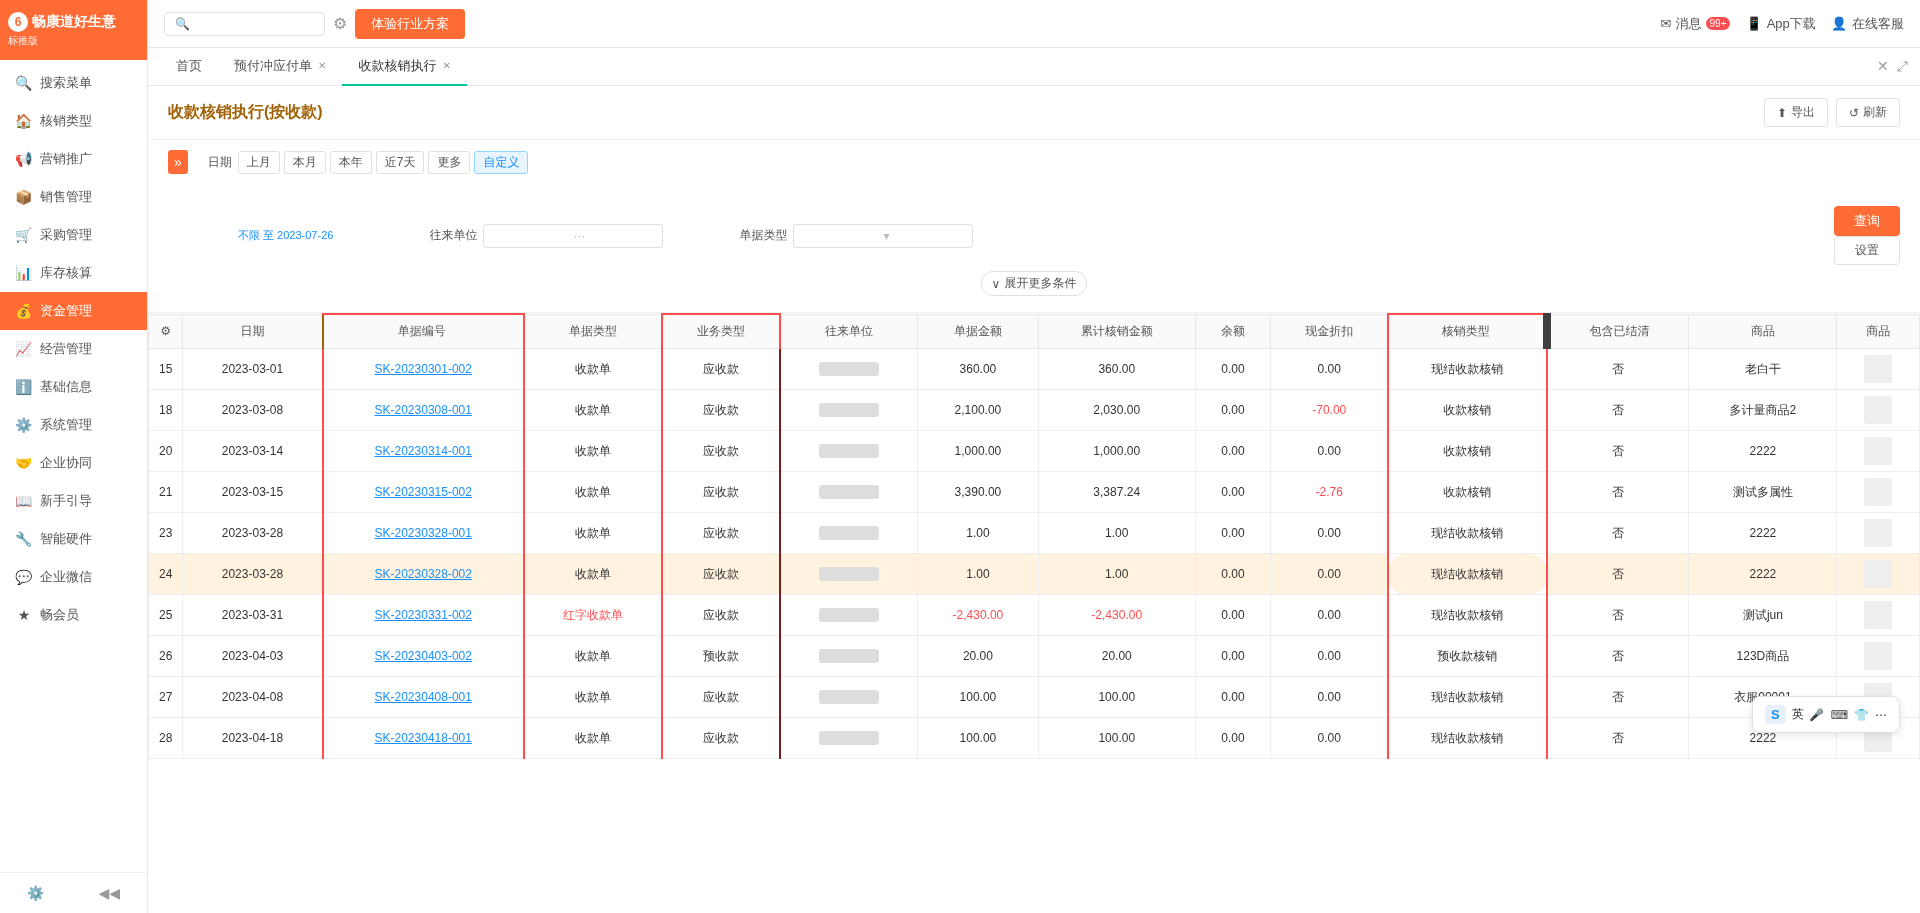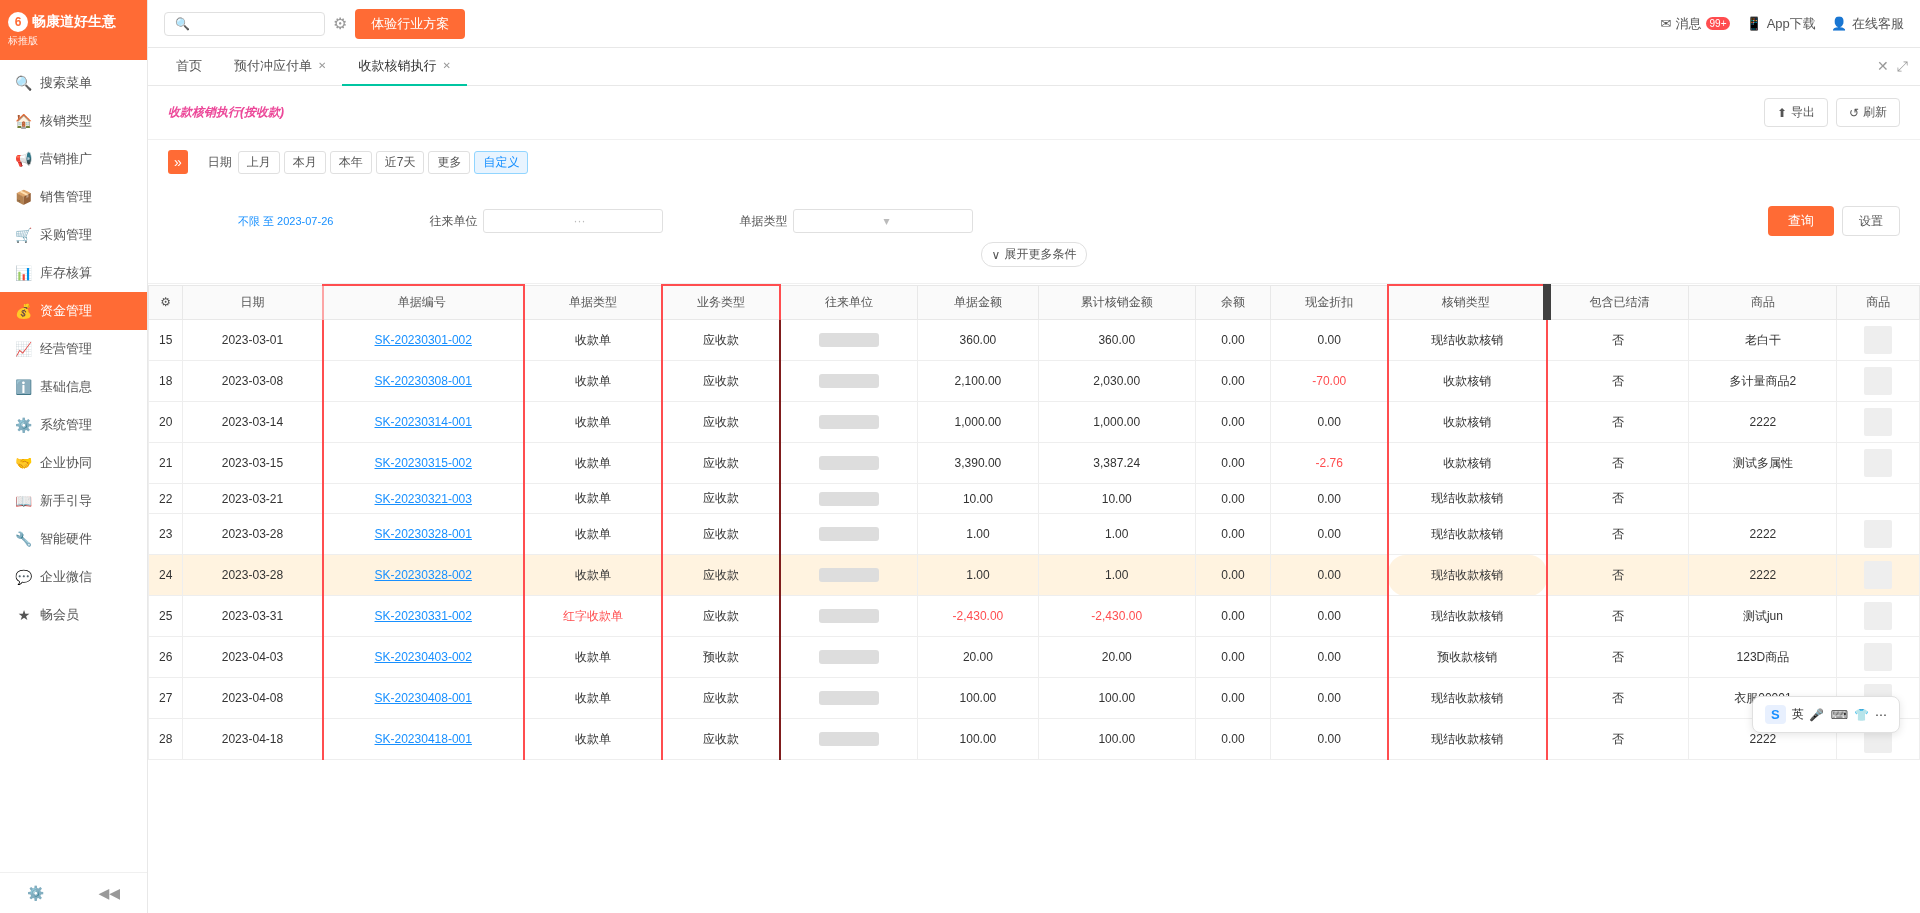--- a/index.html
+++ b/index.html
@@ -39,21 +39,21 @@
     .tab { padding: 0 16px; height: 38px; display: flex; align-items: center; gap: 6px; cursor: pointer; font-size: 13px; color: #555; border-bottom: 2px solid transparent; position: relative; }
     .tab.active { color: #333; border-bottom: 2px solid #00c5a1; font-weight: 500; }
     .tab .close-icon { font-size: 10px; color: #999; cursor: pointer; }
     .tab.home { color: #555; }
     .tabs-spacer { flex: 1; }
     .tabs-controls { display: flex; gap: 8px; color: #999; font-size: 14px; }
 
     
     .page { flex: 1; display: flex; flex-direction: column; overflow: hidden; padding: 0; }
     .page-header { background: #fff; padding: 12px 20px; border-bottom: 1px solid #f0f0f0; display: flex; align-items: center; justify-content: space-between; }
-    .page-title { font-size: 12px; font-weight: 600; color: #ec4899; font-style: italic; }
+    .page-title { font-size: 16px; font-weight: 600; color: #a16207; }
     .page-header-actions { display: flex; gap: 8px; }
     .header-btn { display: flex; align-items: center; gap: 4px; border: 1px solid #e0e0e0; background: #fff; border-radius: 4px; padding: 5px 12px; font-size: 12px; cursor: pointer; color: #555; font-family: inherit; }
     .header-btn .btn-icon { font-size: 12px; }
 
     
     .filter-bar { background: #fff; padding: 10px 20px; border-bottom: 1px solid #f0f0f0; }
     .filter-row { display: flex; align-items: center; gap: 16px; flex-wrap: wrap; }
     .filter-item { display: flex; align-items: center; gap: 6px; }
     .filter-label { color: #555; font-size: 12px; white-space: nowrap; }
     .filter-dates { display: flex; align-items: center; gap: 4px; }
@@ -72,21 +72,21 @@
 
     
     .table-wrap { flex: 1; overflow: auto; background: #fff; margin: 0; }
     table { width: 100%; border-collapse: collapse; font-size: 12px; }
     thead tr { background: #fafafa; }
     th { border: 1px solid #e8e8e8; padding: 8px 10px; text-align: center; font-weight: 500; color: #555; white-space: nowrap; position: sticky; top: 0; background: #fafafa; z-index: 2; }
     td { border: 1px solid #eee; padding: 6px 10px; text-align: center; color: #333; white-space: nowrap; }
     tr.highlighted td { background: #fff3e0; }
     .link { color: #1890ff; text-decoration: underline; cursor: pointer; }
     .gear-col { width: 30px; }
-    th.bordered-col { border-left: 2px solid #fca5a5; border-right: 2px solid #ff4d4f; border-top: 2px solid #ff4d4f; padding-left: 7px; }
+    th.bordered-col { border-left: 2px solid #a16207; border-right: 2px solid #ff4d4f; border-top: 2px solid #ff4d4f; padding-left: 7px; }
     td.bordered-col { border-left: 2px solid #ff4d4f; border-right: 2px solid #ff4d4f; }
     th.bordered-col2 { border-left: 2px solid #ff4d4f; border-right: 2px solid #ff4d4f; border-top: 2px solid #ff4d4f; }
     td.bordered-col2 { border-left: 2px solid #ff4d4f; border-right: 2px solid #7f1d1d; }
     th.bordered-col3 { border-left: 2px solid #ff4d4f; border-right: 8px solid #404040; border-top: 2px solid #ff4d4f; }
     td.bordered-col3 { border-left: 2px solid #ff4d4f; border-right: 2px solid #ff4d4f; border-radius: 18px; }
 
     
     .float-badge { position: fixed; right: 80px; bottom: 260px; background: #fff; border: 1px solid #e0e0e0; border-radius: 8px; padding: 8px 12px; display: flex; align-items: center; gap: 6px; box-shadow: 0 2px 8px rgba(0,0,0,0.1); z-index: 100; }
     .float-badge .s-icon { background: #e8f0fe; color: #1890ff; font-weight: bold; padding: 2px 6px; border-radius: 4px; font-size: 13px; }
   </style>
@@ -265,21 +265,21 @@
         </div>
 
         <div class="filter-item" style="margin-left:60px;">
           <span class="filter-label">单据类型</span>
           <div class="filter-select">
             <span></span>
             <span>▾</span>
           </div>
         </div>
 
-        <div style="margin-left:auto;display:flex;flex-direction:row;gap:8px;">
+        <div style="margin-left:auto;display:flex;flex-direction:column;gap:0;">
           <button class="query-btn">查询</button>
           <button class="settings-btn">设置</button>
         </div>
       </div>
 
       <div class="filter-expand-row">
         <div class="expand-btn">
           <span>∨</span>
           <span>展开更多条件</span>
         </div>
@@ -373,38 +373,20 @@
     <td>0.00</td>
     <td style="color:#ff4d4f">-2.76</td>
     <td class="bordered-col3">收款核销</td>
     <td>否</td>
     <td>测试多属性</td>
     <td>
       <span style="display:inline-block;width:28px;height:28px;background:#eee;border-radius:2px;vertical-align:middle;"></span>
     </td>
   </tr>
             <tr>
-    <td>22</td>
-    <td>2023-03-21</td>
-    <td class="bordered-col"><span class="link">SK-20230321-003</span></td>
-    <td style="">收款单</td>
-    <td class="bordered-col2">应收款</td>
-    <td><span style="background:#ddd;border-radius:3px;padding:1px 18px;font-size:11px;color:#bbb;display:inline-block;min-width:60px;">&nbsp;</span></td>
-    <td>10.00</td>
-    <td>10.00</td>
-    <td>0.00</td>
-    <td>0.00</td>
-    <td class="bordered-col3">现结收款核销</td>
-    <td>否</td>
-    <td></td>
-    <td>
-      
-    </td>
-  </tr>
-            <tr>
     <td>23</td>
     <td>2023-03-28</td>
     <td class="bordered-col"><span class="link">SK-20230328-001</span></td>
     <td style="">收款单</td>
     <td class="bordered-col2">应收款</td>
     <td><span style="background:#ddd;border-radius:3px;padding:1px 18px;font-size:11px;color:#bbb;display:inline-block;min-width:60px;">&nbsp;</span></td>
     <td>1.00</td>
     <td>1.00</td>
     <td>0.00</td>
     <td>0.00</td>

